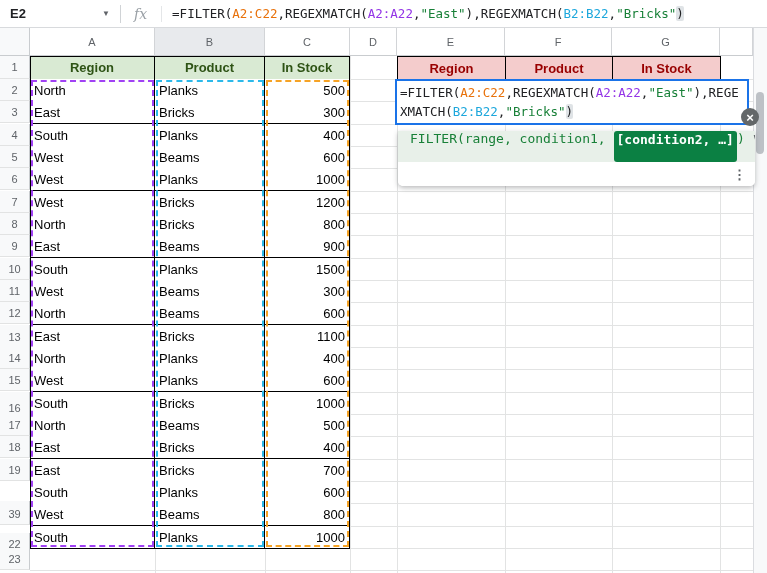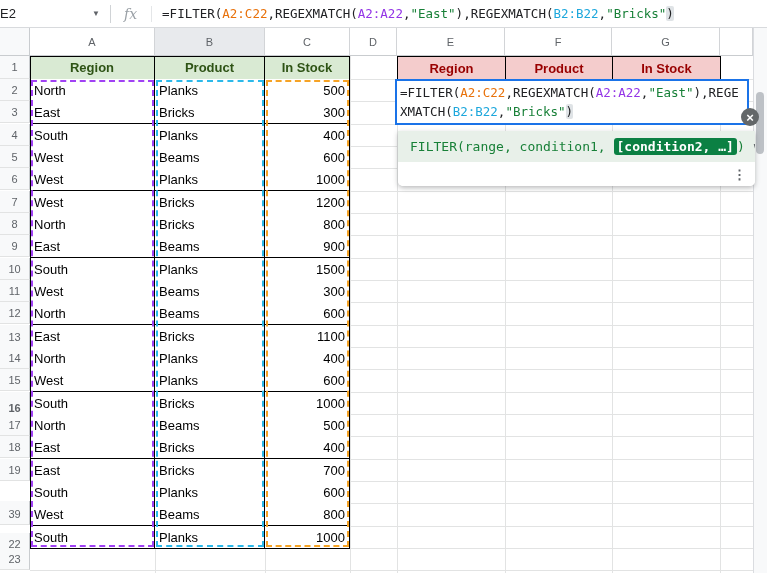--- a/index.html
+++ b/index.html
@@ -1,21 +1,21 @@
 <!DOCTYPE html>
 <html><head>
 <meta charset="utf-8">
 <style>
   html,body{margin:0;padding:0;background:#fff;font-family:"Liberation Sans",sans-serif;}
   #app{position:relative;width:767px;height:573px;overflow:hidden;background:#fff;}
   .abs{position:absolute;box-sizing:border-box;}
 
   
   #formula-bar{left:0;top:0;width:767px;height:28px;background:#fff;border-bottom:1px solid #d8dadd;z-index:10;display:flex;align-items:center;}
-  #name-box{width:90px;font-size:13px;color:#202124;}
+  #name-box{width:90px;padding-left:10px;font-size:13px;color:#202124;font-weight:bold;}
   #name-caret{color:#5f6368;font-size:8px;margin-left:2px;width:18px;}
   .vdiv{width:1px;height:18px;background:#d0d3d6;}
   #fx-icon{font-family:"DejaVu Serif",serif;font-style:italic;font-size:14px;color:#9aa0a6;padding:0 14px 0 13px;}
   .vdiv2{width:1px;height:16px;background:#e4e6e8;}
   #fb-formula{padding-left:10px;font-family:"DejaVu Sans Mono",monospace;font-size:12.5px;white-space:pre;}
 
   
   .tk-plain{color:#202124;}
   .tk-orange{color:#e8710a;}
   .tk-purple{color:#9334e6;}
@@ -50,21 +50,21 @@
 
   
   #cell-editor{left:395px;top:79px;width:354px;background:#fff;border:2px solid #1a73e8;z-index:7;
     font-family:"DejaVu Sans Mono",monospace;font-size:12.5px;line-height:19px;padding:2px 3px;
     word-break:break-all;white-space:pre-wrap;}
   #editor-close{left:741px;top:108px;width:18px;height:18px;border-radius:50%;background:#636769;color:#fff;
     font-size:13px;font-weight:bold;display:flex;align-items:center;justify-content:center;z-index:9;cursor:pointer;}
 
   
   #hint-popup{left:398px;top:131px;width:357px;z-index:8;border-radius:0 0 5px 5px;box-shadow:0 2px 5px rgba(60,64,67,.35);overflow:hidden;}
-  #hint-green{height:31px;background:#e8f0e9;display:flex;align-items:center;padding:0 10px 0 12px;
+  #hint-green{height:31px;background:#e8f0e9;display:flex;padding:0 10px 0 12px;
     font-family:"DejaVu Sans Mono",monospace;font-size:13px;color:#188038;white-space:pre;}
   #hint-pill{background:#0b8043;color:#fff;font-weight:bold;border-radius:3px;padding:1px 3px;}
   #hint-chevron{margin-left:8px;color:#5f6368;font-size:12px;}
   #hint-white{height:24px;background:#fff;display:flex;align-items:center;justify-content:flex-end;padding-right:9px;}
   #hint-kebab{color:#5f6368;font-size:13px;font-weight:bold;letter-spacing:0;}
 
   
   #scrollbar{left:753px;top:28px;width:14px;height:545px;background:#f8f9fa;border-left:1px solid #dadce0;z-index:3;}
   #scroll-thumb{left:756px;top:92px;width:8px;height:62px;background:#bdc1c6;border-radius:4px;z-index:4;}
 
@@ -104,21 +104,21 @@
       <div class="abs row-head" style="top: 168px; height: 22px;">6</div>
       <div class="abs row-head" style="top: 191px; height: 22px;">7</div>
       <div class="abs row-head" style="top: 213px; height: 22px;">8</div>
       <div class="abs row-head" style="top: 235px; height: 22px;">9</div>
       <div class="abs row-head" style="top: 258px; height: 22px;">10</div>
       <div class="abs row-head" style="top: 280px; height: 22px;">11</div>
       <div class="abs row-head" style="top: 302px; height: 22px;">12</div>
       <div class="abs row-head" style="top: 325px; height: 24px;">13</div>
       <div class="abs row-head" style="top: 347px; height: 22px;">14</div>
       <div class="abs row-head" style="top: 369px; height: 22px;">15</div>
-      <div class="abs row-head" style="top: 392px; height: 32px; font-weight: bold;">16</div>
+      <div class="abs row-head" style="top: 392px; height: 32px;">16</div>
       <div class="abs row-head" style="top: 414px; height: 22px;">17</div>
       <div class="abs row-head" style="top: 436px; height: 22px;">18</div>
       <div class="abs row-head" style="top: 459px; height: 22px;">19</div>
       <div class="abs row-head" style="top: 501px; height: 22px;">20</div>
       <div class="abs row-head" style="top: 503px; height: 22px;">39</div>
       <div class="abs row-head" style="top: 526px; height: 22px; margin-top: 7px;">22</div>
       <div class="abs row-head" style="top: 548px; height: 22px;">23</div>
       <div class="abs gridline" style="left: 155px; top: 56px; width: 1px; height: 517px;"></div>
       <div class="abs gridline" style="left: 265px; top: 56px; width: 1px; height: 517px;"></div>
       <div class="abs gridline" style="left: 350px; top: 56px; width: 1px; height: 517px;"></div>

